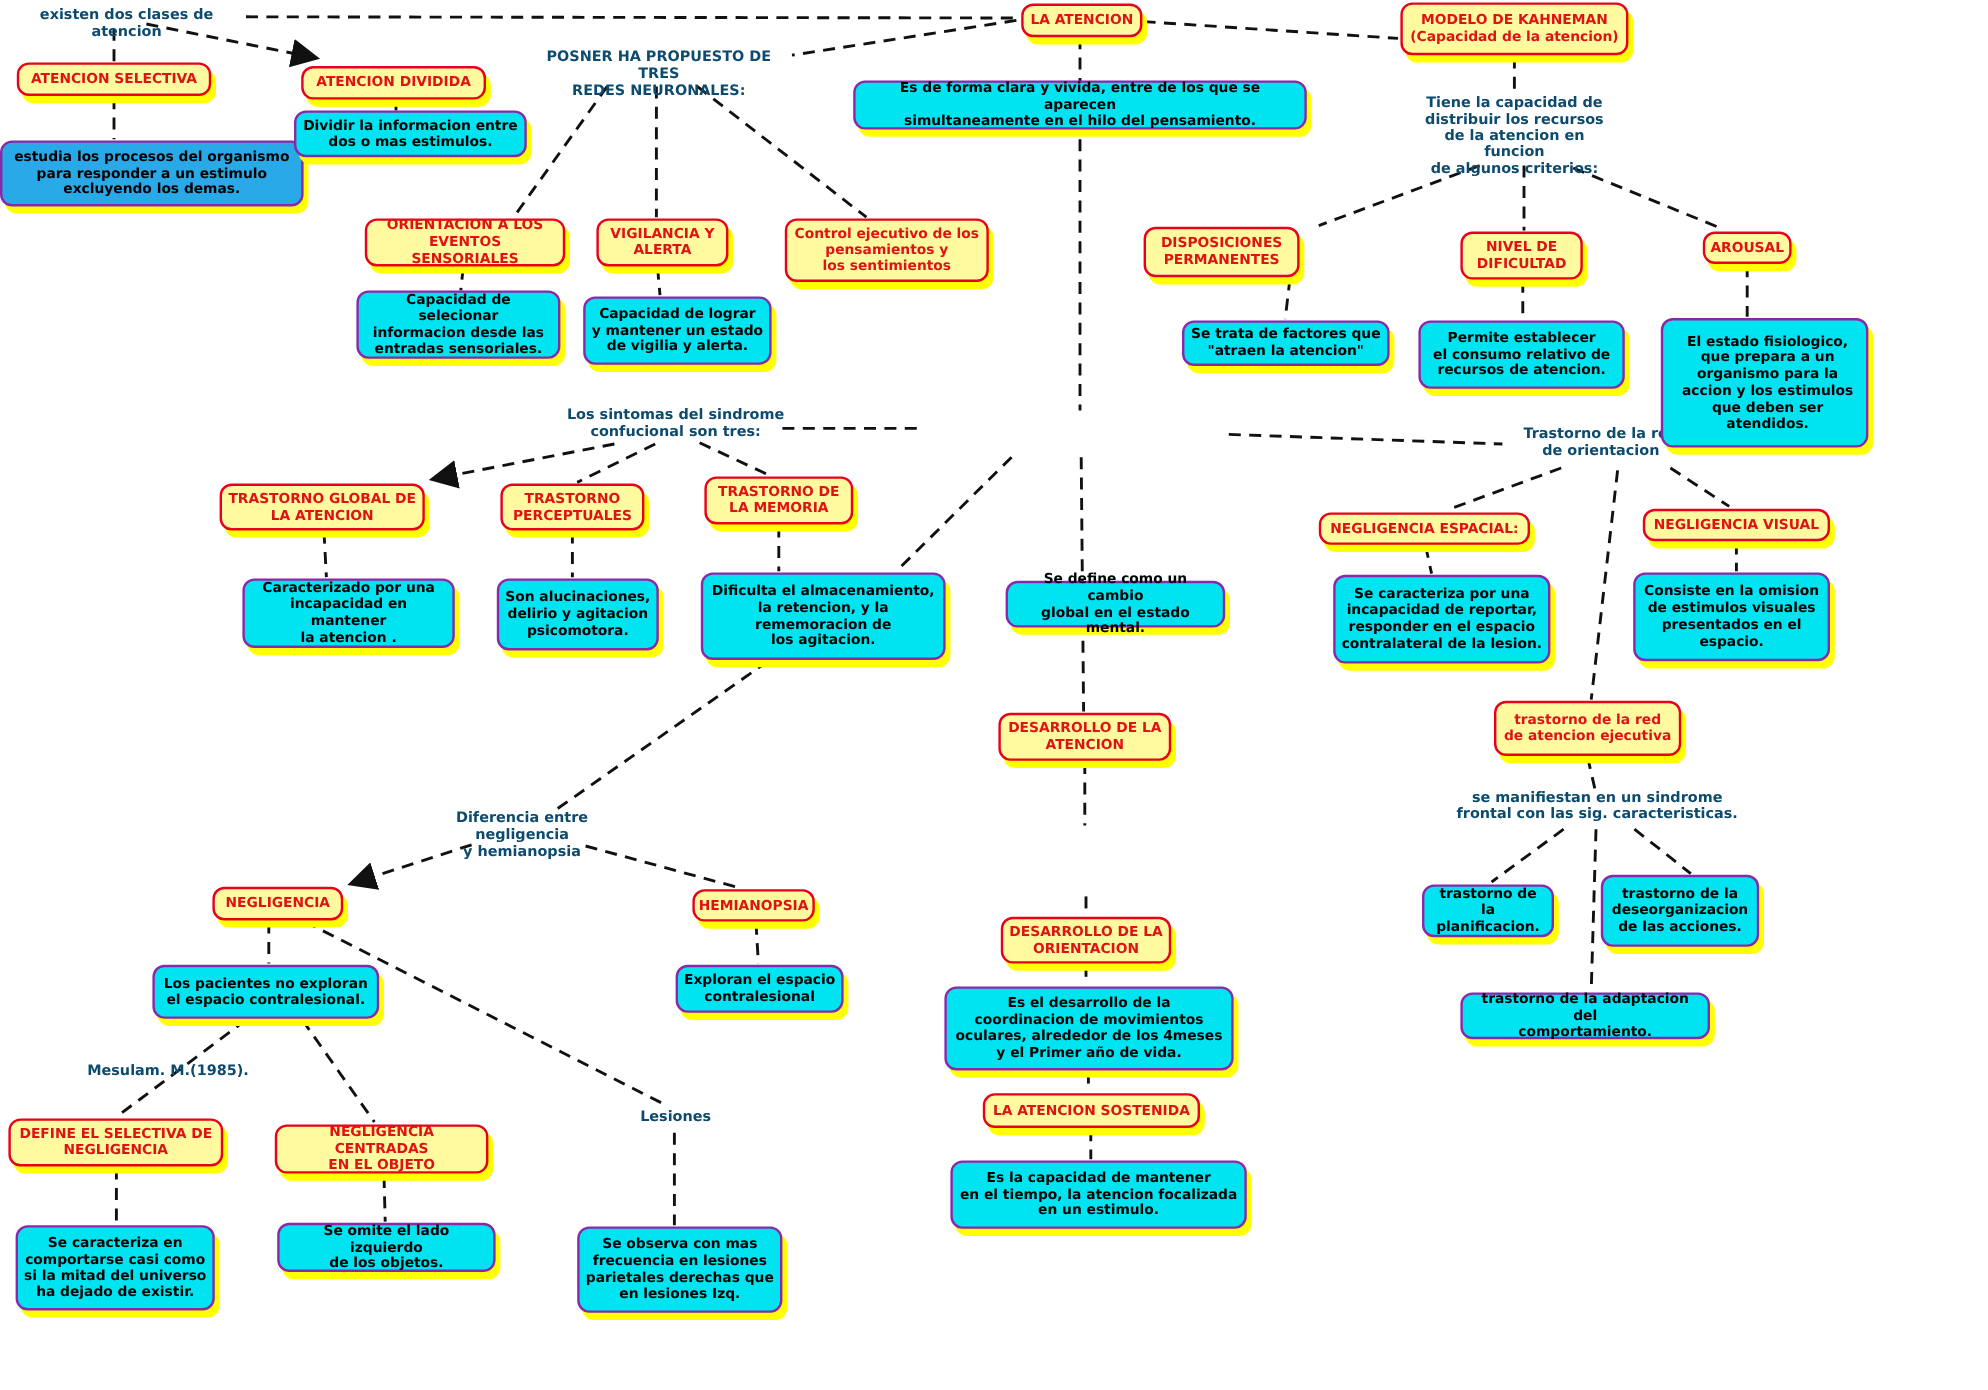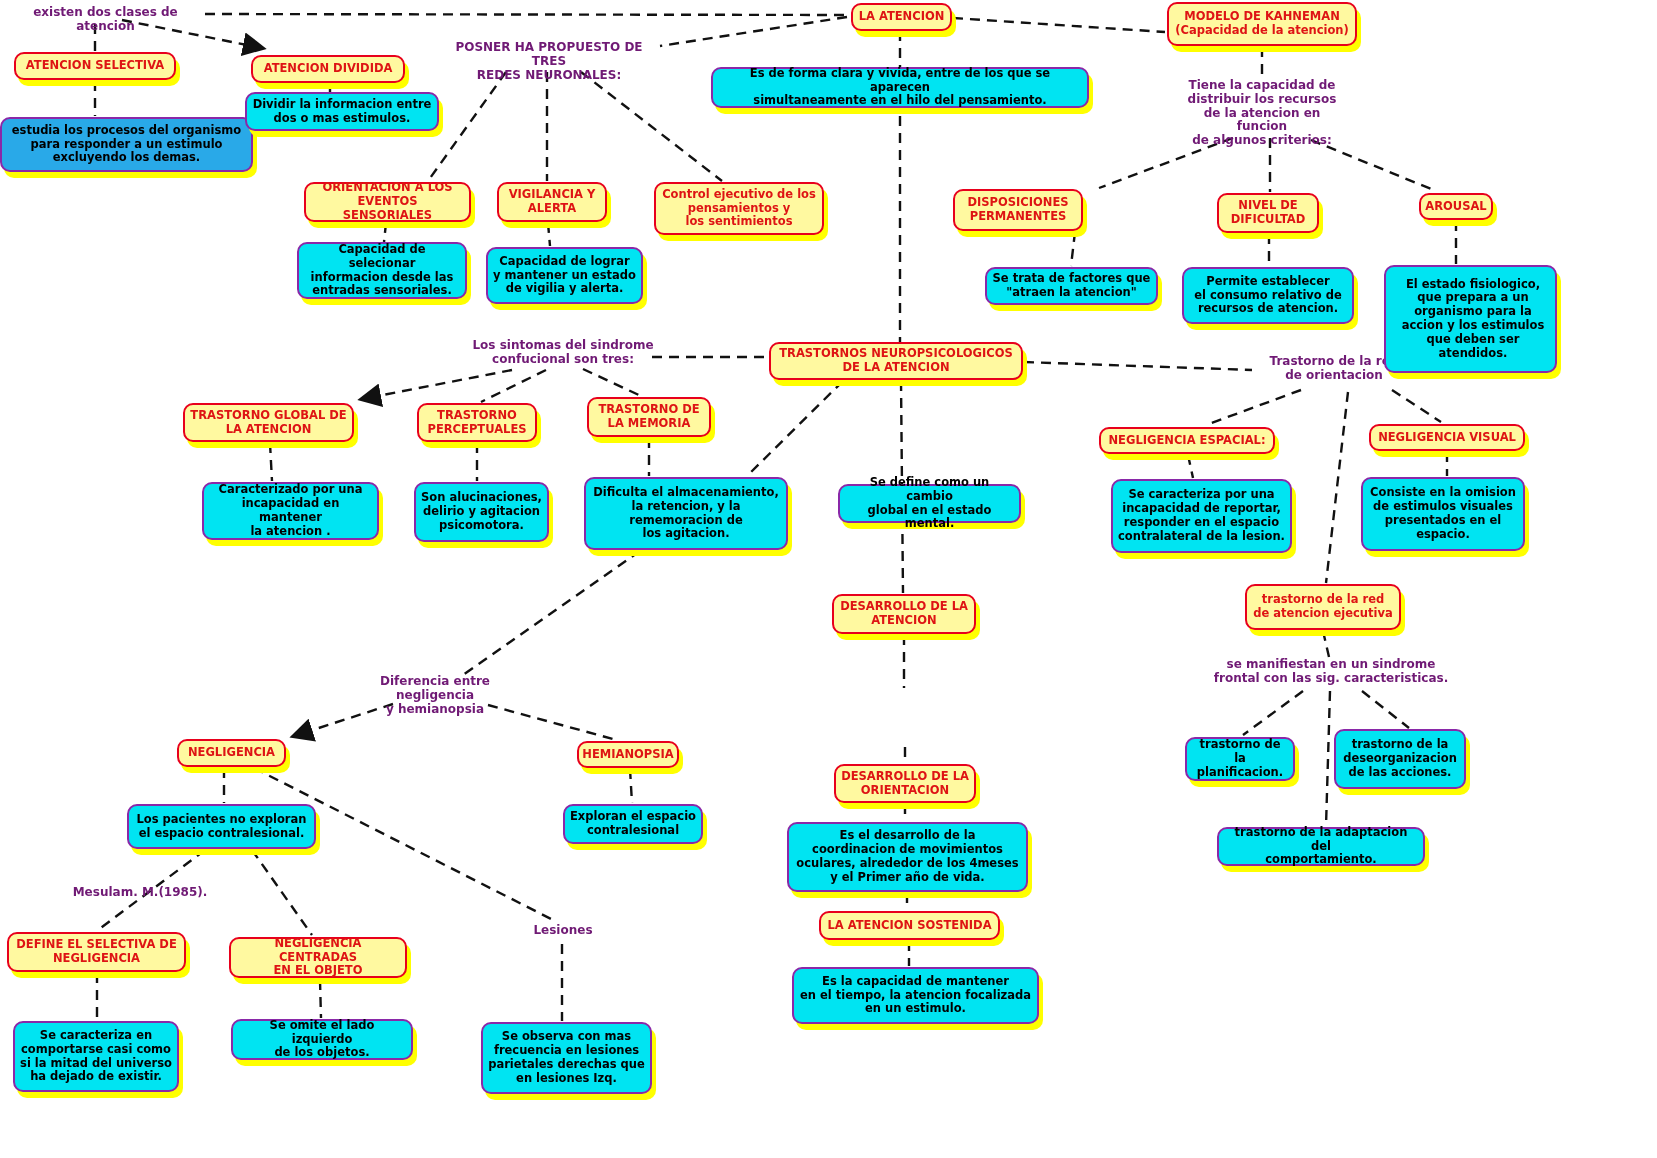--- a/index.html
+++ b/index.html
@@ -5,21 +5,21 @@
   html,body{margin:0;padding:0;background:#ffffff;}
   #canvas{position:relative;width:1657px;height:1158px;background:#ffffff;overflow:hidden;
           font-family:"DejaVu Sans","Liberation Sans",sans-serif;}
   #edges{position:absolute;left:0;top:0;z-index:0;}
   .node{position:absolute;z-index:2;display:flex;align-items:center;justify-content:center;
         text-align:center;white-space:pre-line;border-radius:10px;font-weight:bold;
         font-size:11.5px;line-height:1.2;box-sizing:border-box;padding:2px 5px;}
   .concept{background:#FFF9A0;border:2px solid #E8001C;color:#DE1414;box-shadow:4px 6px 0 #FFFF00;}
   .definition{background:#00E4F2;border:2px solid #8A28A8;color:#000000;box-shadow:4px 6px 0 #FFFF00;}
   .definition.blue{background:#29A9E8;}
-  .maplabel{position:absolute;z-index:1;color:#701a75;font-weight:bold;font-size:12px;
+  .maplabel{position:absolute;z-index:1;color:#0c4a6e;font-weight:bold;font-size:12px;
             line-height:1.15;text-align:center;white-space:pre-line;}
 </style>
 </head>
 <body>
 
 <div id="canvas">
   <svg id="edges" width="1657" height="1158">
     <defs>
       <marker id="arrowhead" markerWidth="10" markerHeight="10" refX="8" refY="5" orient="auto">
         <path d="M0,0 L10,5 L0,10 Z" fill="#111111"></path>
@@ -91,22 +91,20 @@
     <div class="node concept" style="left: 497px; top: 182px; width: 110px; height: 40px;">VIGILANCIA Y
 ALERTA</div>
     <div class="node concept" style="left: 654px; top: 182px; width: 170px; height: 53px;">Control ejecutivo de los
 pensamientos y
 los sentimientos</div>
     <div class="node concept" style="left: 953px; top: 189px; width: 130px; height: 42px;">DISPOSICIONES
 PERMANENTES</div>
     <div class="node concept" style="left: 1217px; top: 193px; width: 102px; height: 40px;">NIVEL DE
 DIFICULTAD</div>
     <div class="node concept" style="left: 1419px; top: 193px; width: 74px; height: 27px;">AROUSAL</div>
-    <div class="node concept" style="left: 769px; top: 342px; width: 254px; height: 38px;">TRASTORNOS NEUROPSICOLOGICOS
-DE LA ATENCION</div>
     <div class="node concept" style="left: 183px; top: 403px; width: 171px; height: 39px;">TRASTORNO GLOBAL DE
 LA ATENCION</div>
     <div class="node concept" style="left: 417px; top: 403px; width: 120px; height: 39px;">TRASTORNO
 PERCEPTUALES</div>
     <div class="node concept" style="left: 587px; top: 397px; width: 124px; height: 40px;">TRASTORNO DE
 LA MEMORIA</div>
     <div class="node concept" style="left: 1099px; top: 427px; width: 176px; height: 27px;">NEGLIGENCIA ESPACIAL:</div>
     <div class="node concept" style="left: 1369px; top: 424px; width: 156px; height: 27px;">NEGLIGENCIA VISUAL</div>
     <div class="node concept" style="left: 832px; top: 594px; width: 144px; height: 40px;">DESARROLLO DE LA
 ATENCION</div>

